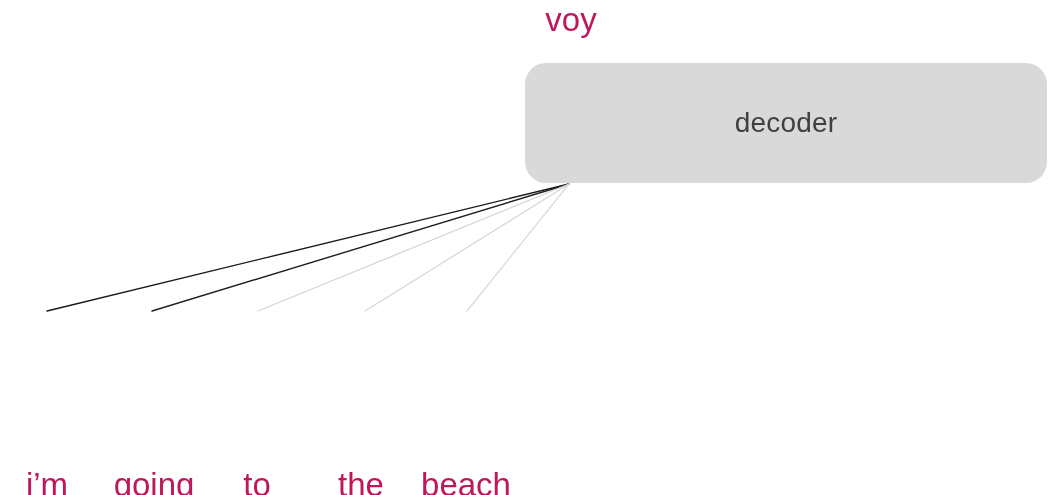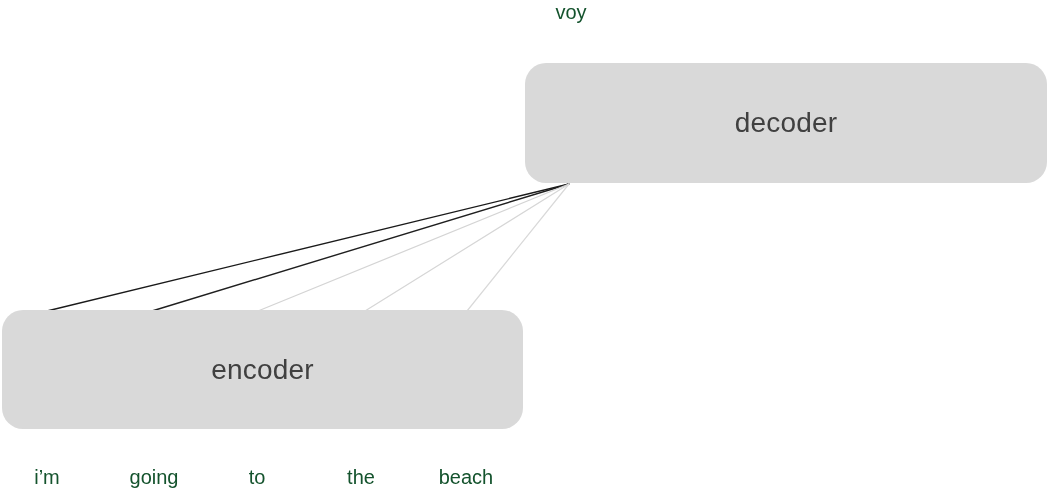--- a/index.html
+++ b/index.html
@@ -44,22 +44,22 @@
   }
   #encoder-box {
     left: 2px;
     top: 310px;
     width: 521px;
     height: 119px;
   }
   .token {
     position: absolute;
     transform: translateX(-50%);
-    font-size: 20px;
-    color: #14532d;
+    font-size: 33px;
+    color: #be185d;
     white-space: nowrap;
   }
   #output-token {
     left: 571px;
     top: 1px;
   }
   .input-token {
     top: 466px;
   }
 </style>
@@ -73,23 +73,20 @@
       <line x1="569" y1="184" x2="152" y2="311" stroke="#1f1f1f" stroke-width="1.4" stroke-linecap="round"></line>
       <line x1="569" y1="184" x2="258" y2="311" stroke="#d4d4d4" stroke-width="1.2" stroke-linecap="round"></line>
       <line x1="569" y1="184" x2="365" y2="311" stroke="#d6d6d6" stroke-width="1.2" stroke-linecap="round"></line>
       <line x1="569" y1="184" x2="467" y2="311" stroke="#d9d9d9" stroke-width="1.2" stroke-linecap="round"></line>
     </svg>
 
   <div class="box" id="decoder-box">
     <span class="box-label">decoder</span>
   </div>
 
-  <div class="box" id="encoder-box">
-    <span class="box-label">encoder</span>
-  </div>
 
   <span class="token" id="output-token">voy</span>
 
   <div>
       <span class="token input-token" style="left: 47px;">i’m</span>
       <span class="token input-token" style="left: 154px;">going</span>
       <span class="token input-token" style="left: 257px;">to</span>
       <span class="token input-token" style="left: 361px;">the</span>
       <span class="token input-token" style="left: 466px;">beach</span>
     </div>

